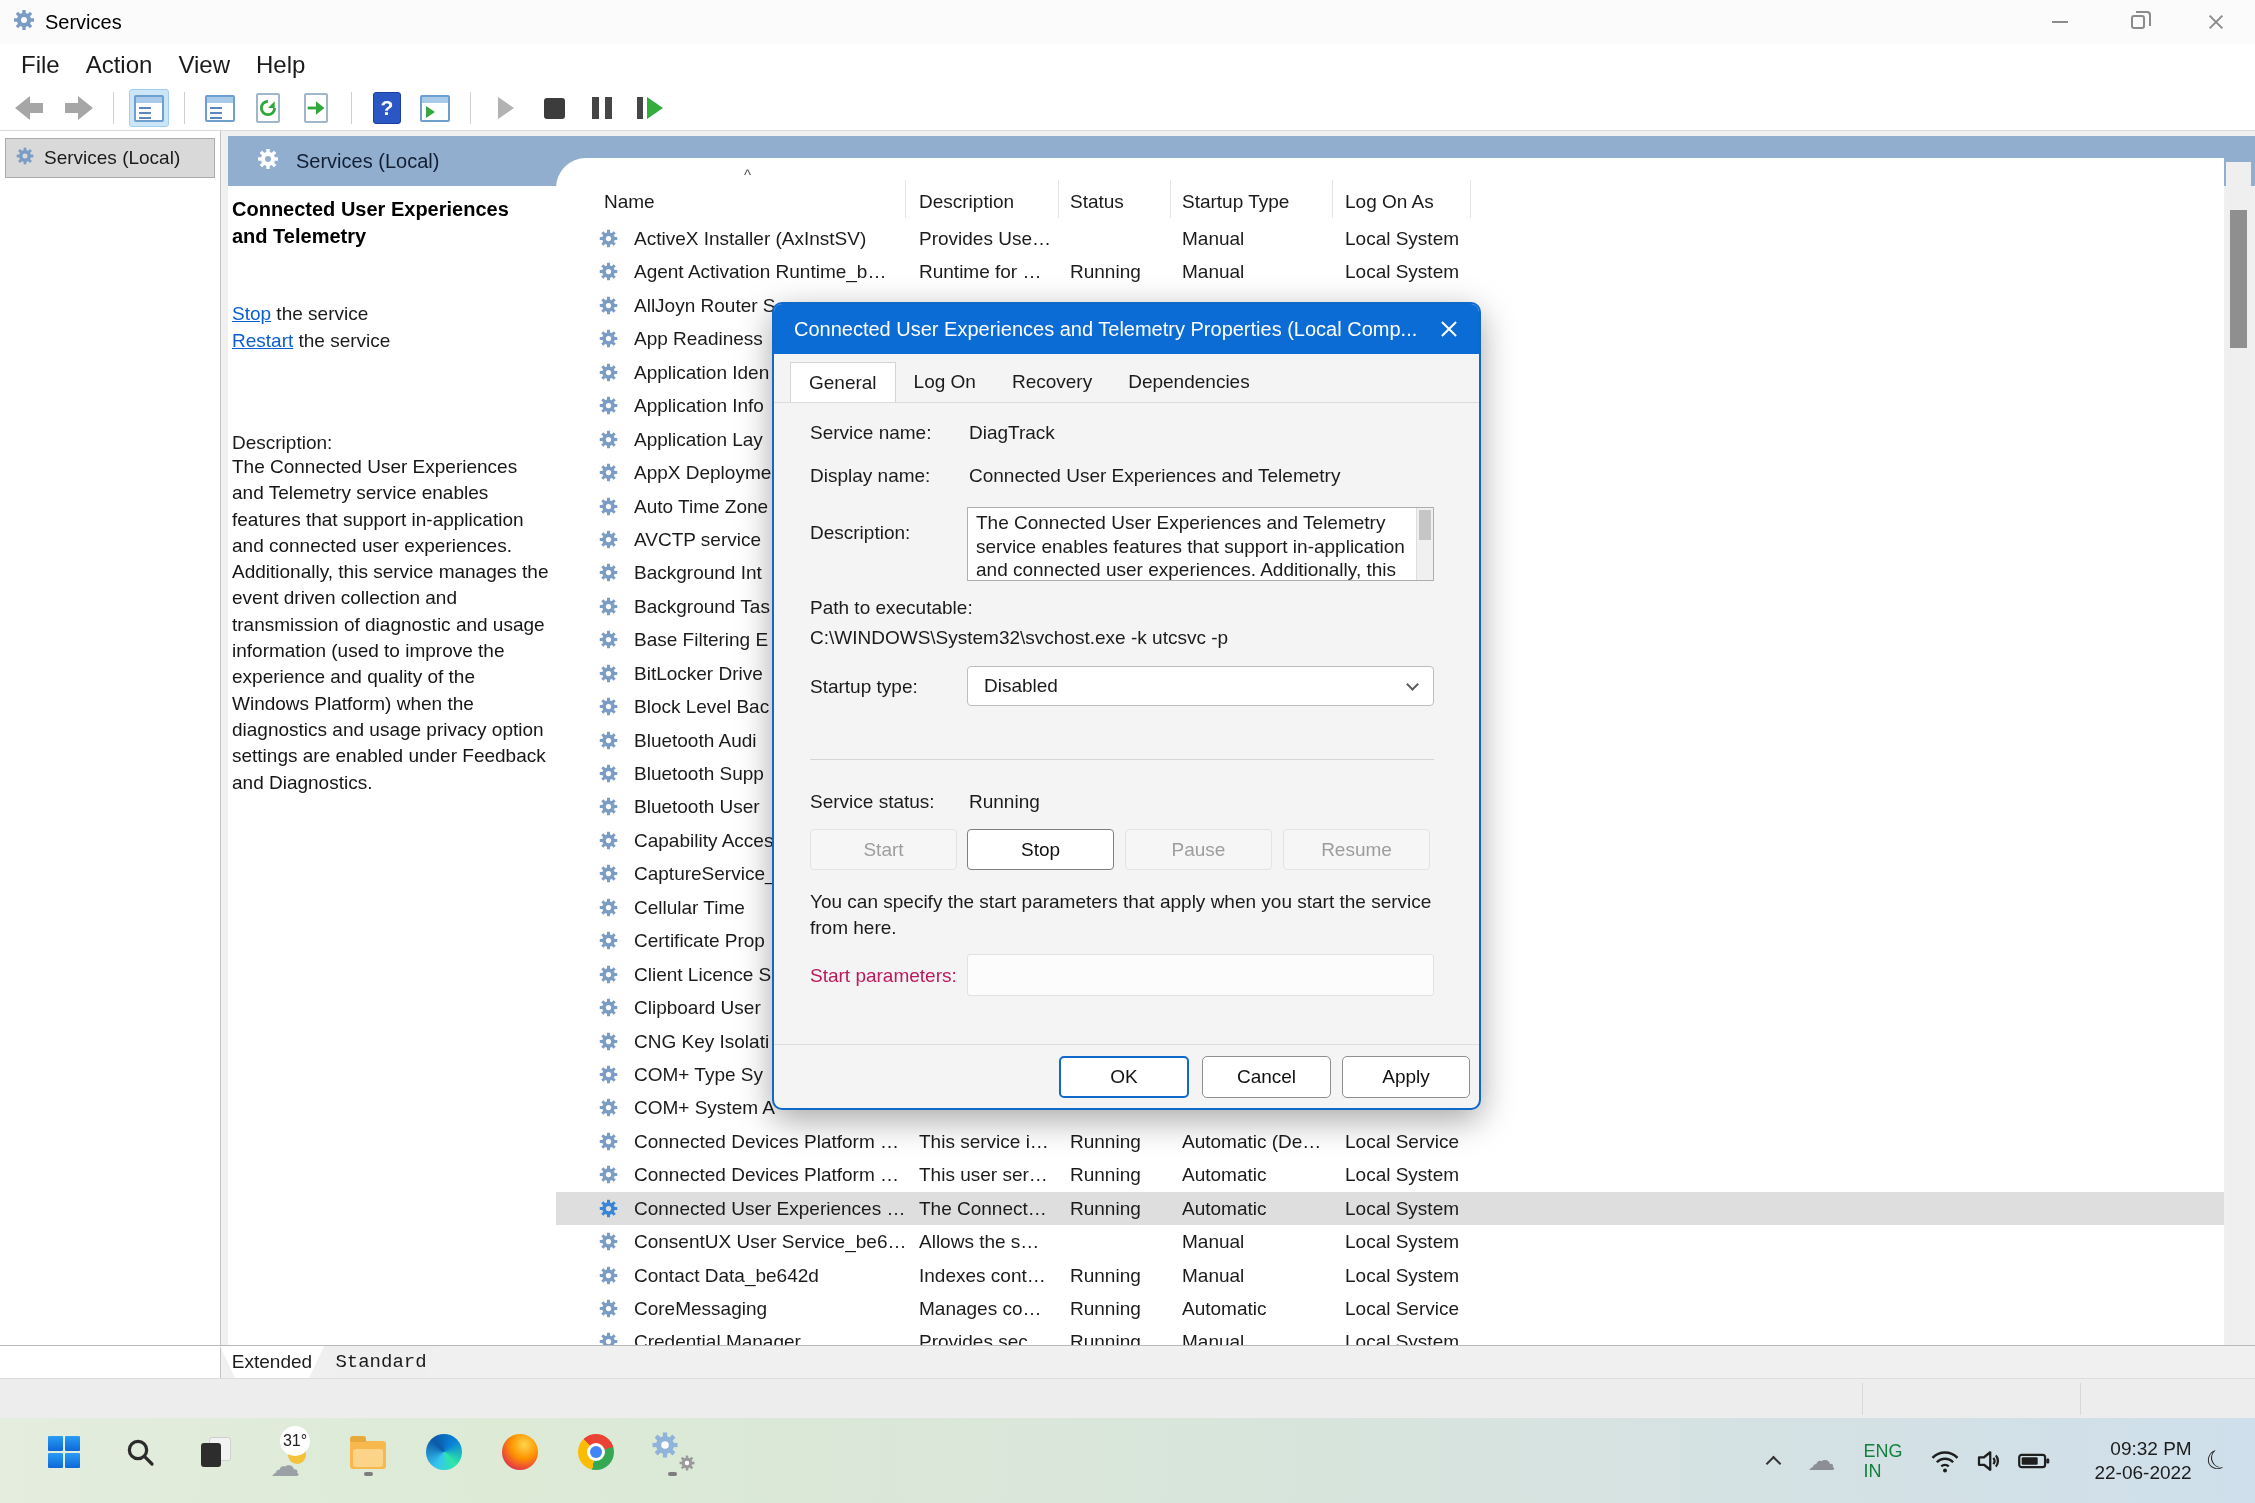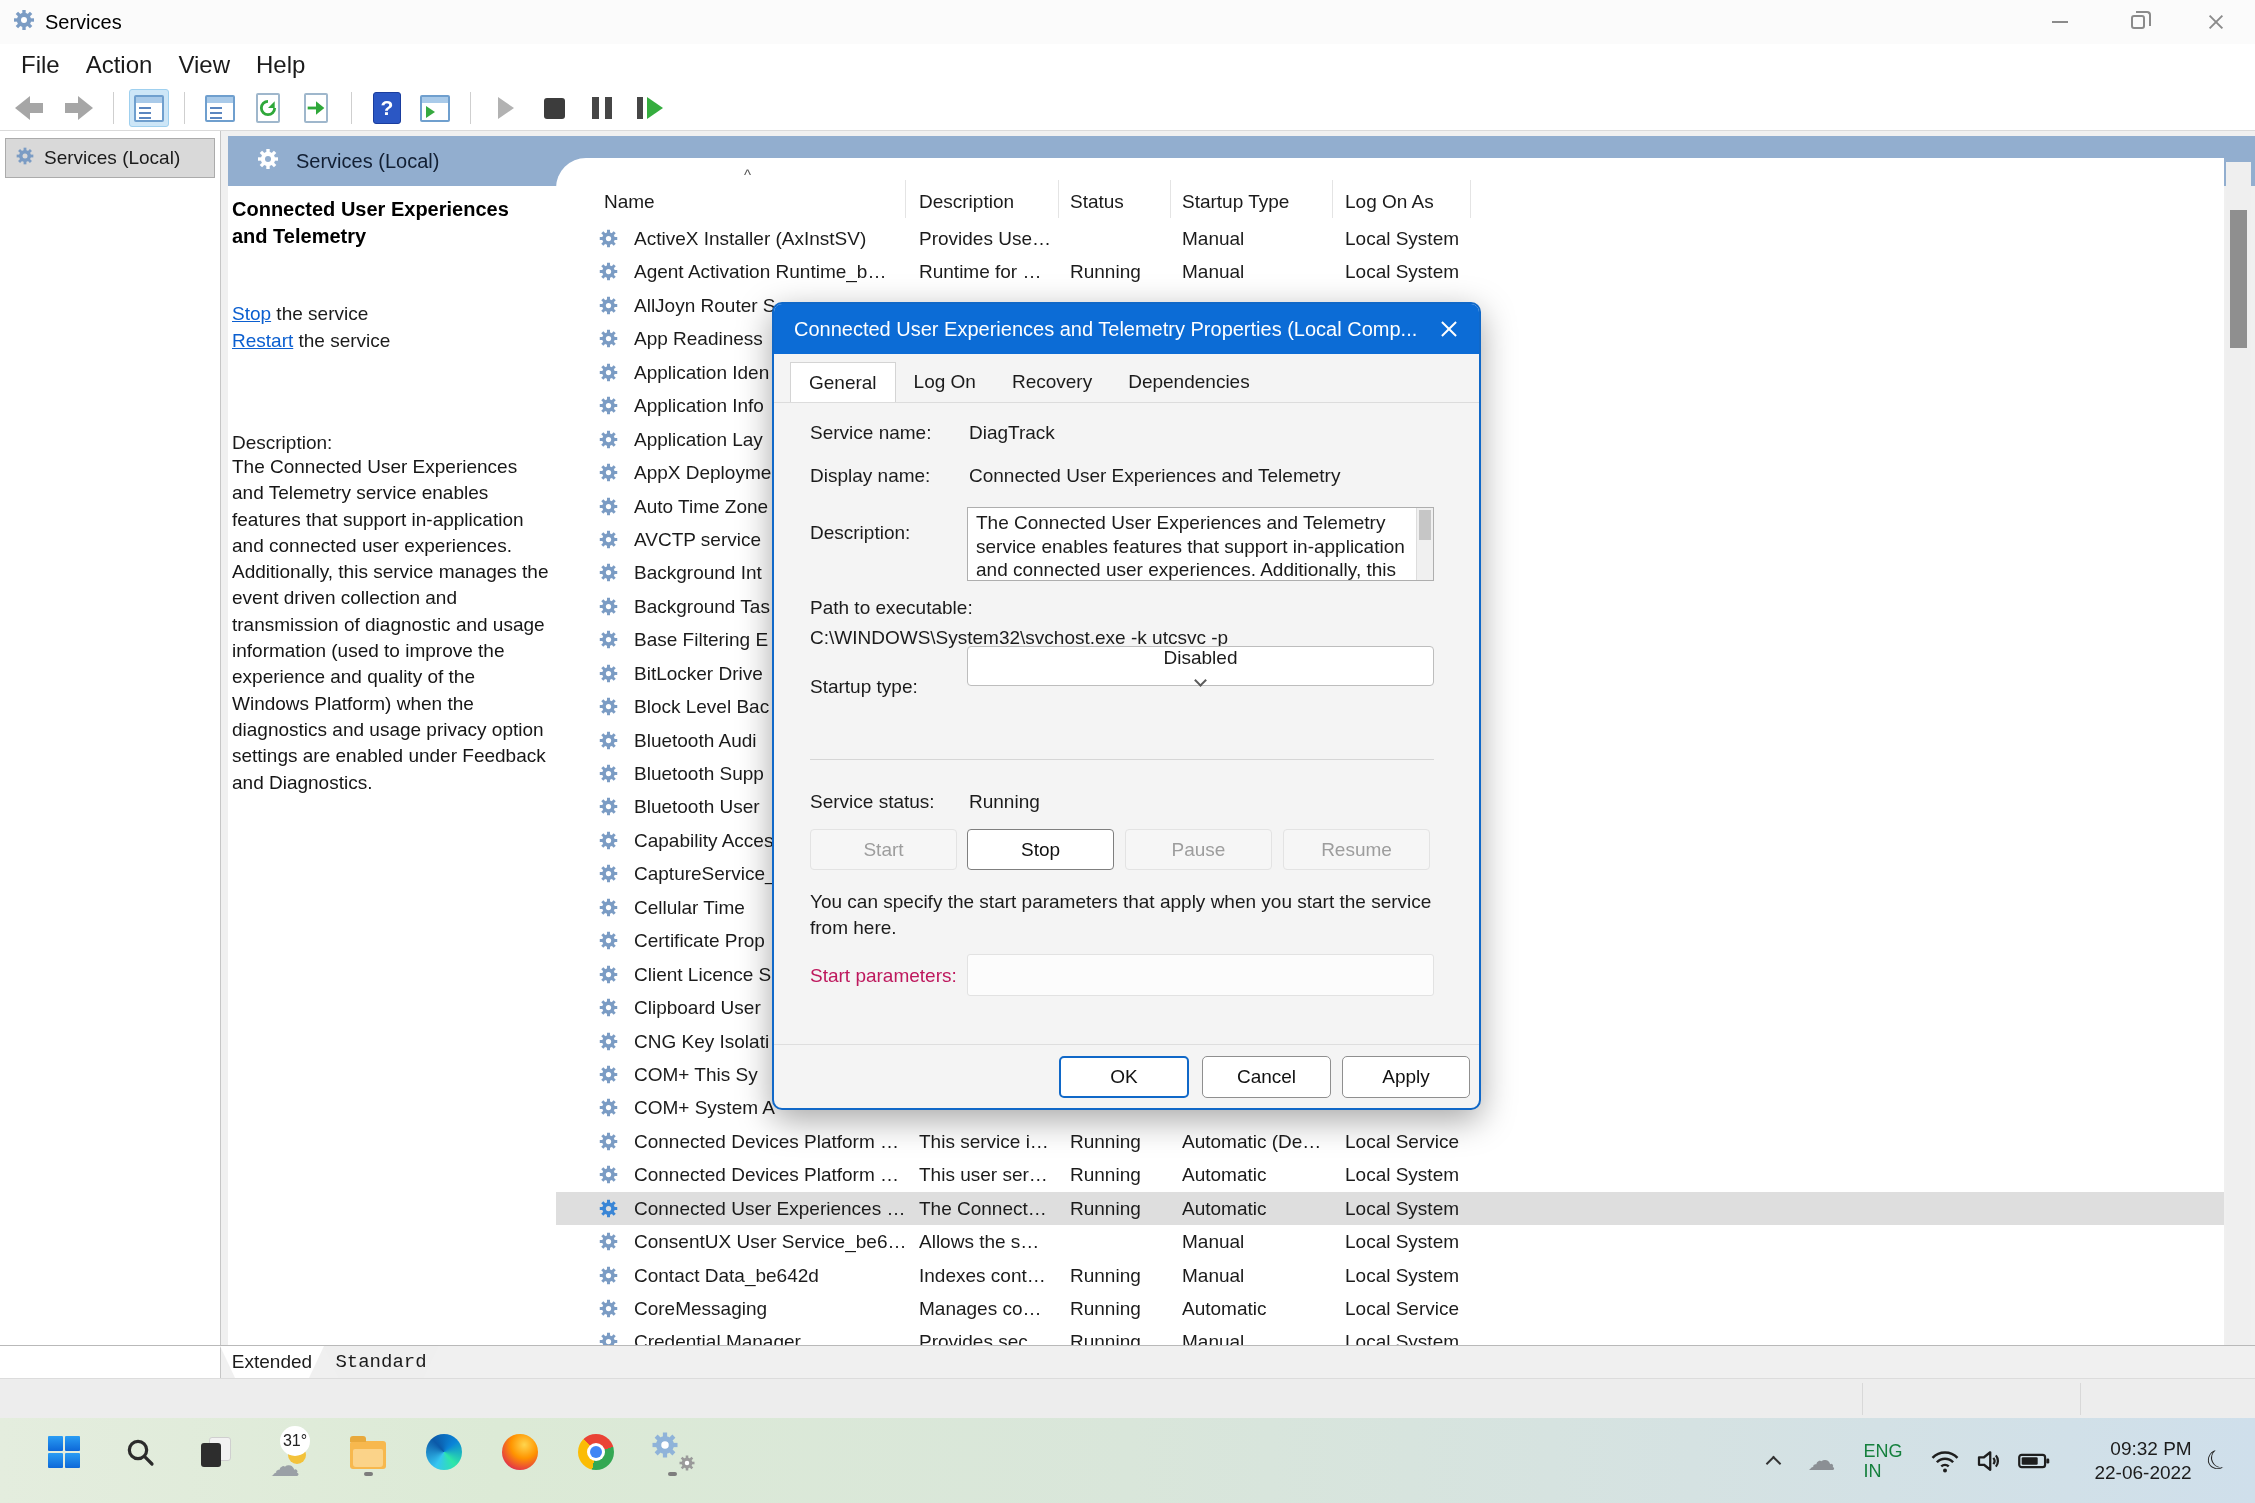--- a/index.html
+++ b/index.html
@@ -96,21 +96,21 @@
   #dlg-close::before{ transform:rotate(45deg);} #dlg-close::after{ transform:rotate(-45deg);}
   #dlg-tabs { position:absolute; left:16px; top:58px; display:flex; height:40px; }
   .dtab { font-size:19px; padding:0 18px; display:flex; align-items:center; color:#1b1b1b; }
   .dtab.active { background:#fff; border:1px solid #d4d4d4; border-bottom:none; position:relative; z-index:2; }
   #dlg-tabline { position:absolute; left:0; top:98px; width:100%; height:1px; background:#dcdcdc; }
   .dlbl { position:absolute; left:36px; font-size:19px; color:#1b1b1b; white-space:nowrap; }
   .dval { position:absolute; left:195px; font-size:19px; color:#1b1b1b; white-space:nowrap; }
   #dlg-descbox { position:absolute; left:193px; top:203px; width:467px; height:74px; background:#fff; border:1px solid #aeaeae; overflow:hidden; padding:3px 24px 0 8px; font-size:19px; line-height:23.5px; }
   #dlg-desc-sb { position:absolute; right:0; top:0; width:17px; height:74px; background:#f0f0f0; border-left:1px solid #ddd; }
   #dlg-desc-sb i { position:absolute; left:2px; top:2px; width:12px; height:30px; background:#c6c6c6; }
-  #dlg-combo { position:absolute; left:193px; top:342px; width:467px; height:40px; background:#fff; border:1px solid #bdbdbd; border-radius:4px; display:flex; align-items:center; padding:0 16px; font-size:19px; justify-content:space-between;flex-direction:column; }
+  #dlg-combo { position:absolute; left:193px; top:362px; width:467px; height:40px; background:#fff; border:1px solid #bdbdbd; border-radius:4px; display:flex; align-items:center; padding:0 16px; font-size:19px; justify-content:space-between; }
   .caret-down { width:9px; height:9px; border-right:2px solid #5a5a5a; border-bottom:2px solid #5a5a5a; transform:rotate(45deg); margin-top:-4px; }
   #dlg-sep1 { position:absolute; left:36px; top:455px; width:624px; height:1px; background:#d6d6d6; }
   .dbtn { position:absolute; top:525px; width:147px; height:41px; border-radius:4px; font-size:19px; display:flex; align-items:center; justify-content:center; }
   .dbtn.disabled { background:#f6f6f6; border:1px solid #e3e3e3; color:#9d9d9d; }
   .dbtn.enabled { background:#fff; border:1px solid #7f7f7f; color:#111; }
   #dlg-hint { position:absolute; left:36px; top:585px; width:630px; font-size:19px; line-height:26px; }
   #dlg-paramlbl { color:#be185d; }
   #dlg-paraminput { position:absolute; left:193px; top:650px; width:467px; height:42px; background:#fcfcfc; border:1px solid #e2e2e2; border-radius:3px; font-size:19px; padding:0 10px; font-family:"Liberation Sans",sans-serif; }
   #dlg-footline { position:absolute; left:0; top:740px; width:100%; height:1px; background:#dedede; }
   .fbtn { position:absolute; top:752px; height:42px; background:#fff; font-size:19px; display:flex; align-items:center; justify-content:center; border-radius:5px; color:#111; }
@@ -733,21 +733,21 @@
         <span class="gicon"><svg width="21" height="21" viewBox="0 0 24 24">
             <g stroke="#7b9cc4" stroke-width="3.4">
               <line x1="12" y1="2" x2="12" y2="22"></line>
               <line x1="2" y1="12" x2="22" y2="12"></line>
               <line x1="4.9" y1="4.9" x2="19.1" y2="19.1"></line>
               <line x1="4.9" y1="19.1" x2="19.1" y2="4.9"></line>
             </g>
             <circle cx="12" cy="12" r="7.2" fill="#7b9cc4"></circle>
             <circle cx="12" cy="12" r="3" fill="#ffffff"></circle>
           </svg></span>
-    <span class="cname">COM+ This Sy</span>
+    <span class="cname">COM+ Type Sy</span>
         <span class="cdesc"></span>
         <span class="cstat"></span>
         <span class="cstype"></span>
         <span class="clogon"></span>
       </div>
       <div class="lrow">
         <span class="gicon"><svg width="21" height="21" viewBox="0 0 24 24">
             <g stroke="#7b9cc4" stroke-width="3.4">
               <line x1="12" y1="2" x2="12" y2="22"></line>
               <line x1="2" y1="12" x2="22" y2="12"></line>

